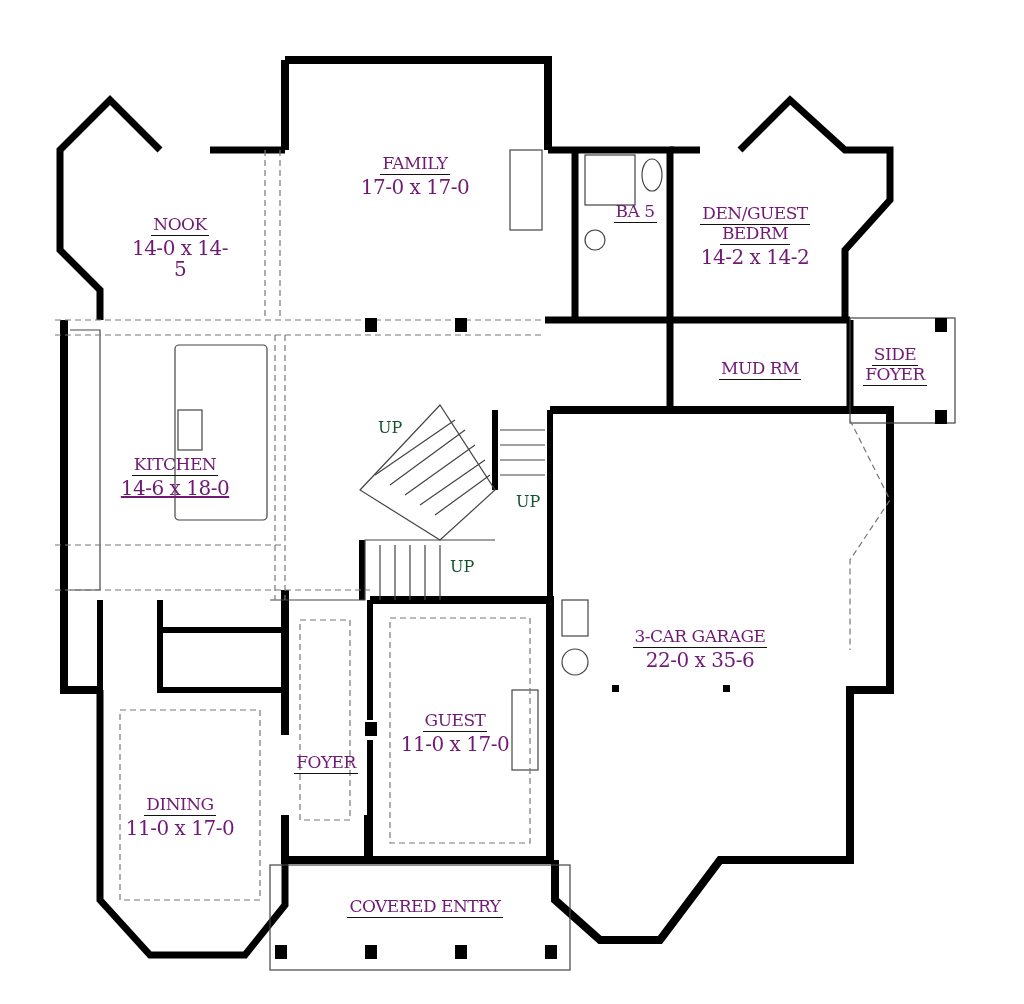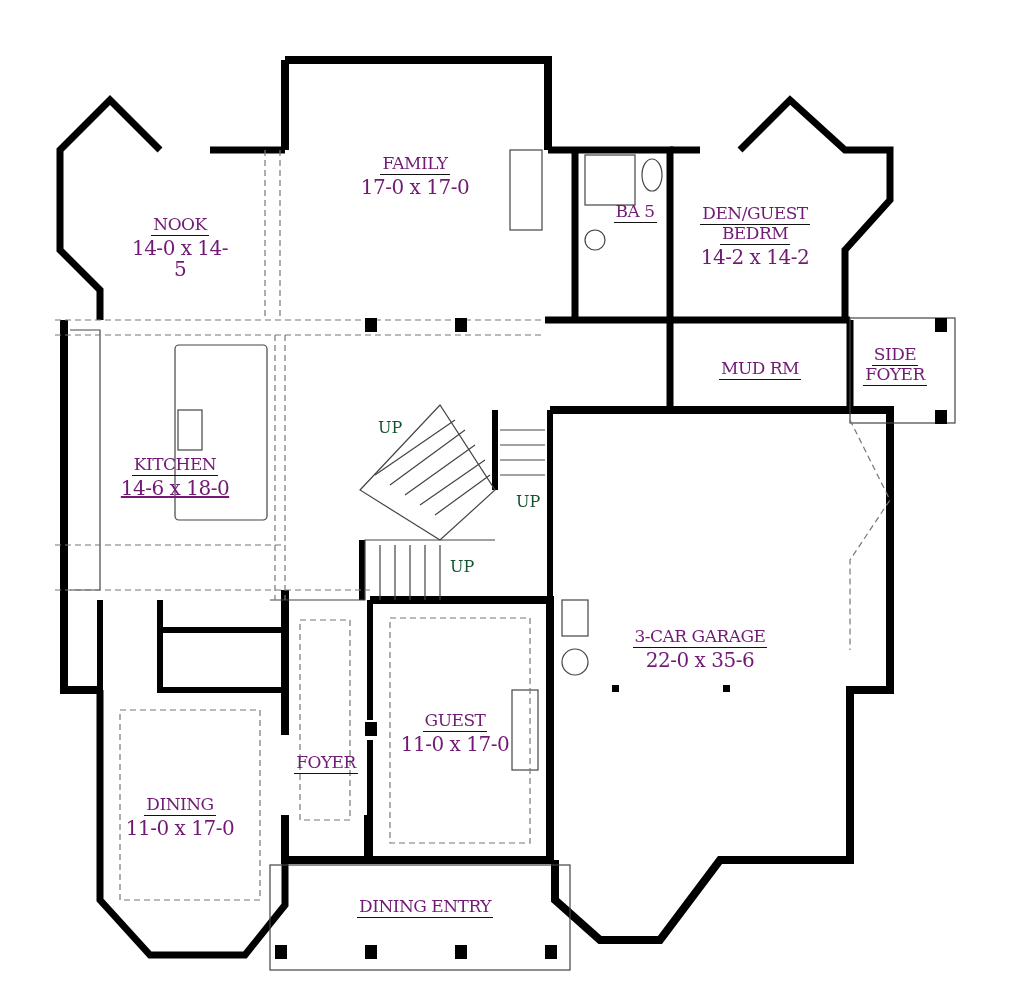--- a/index.html
+++ b/index.html
@@ -127,18 +127,18 @@
   <span class="room-dim">11-0 x 17-0</span>
 </div>
 <div class="room-label" style="left:286px; top:754px; width:80px;text-decoration:underline;">
   <span class="room-name">FOYER</span>
 </div>
 <div class="room-label" style="left:125px; top:796px; width:110px;">
   <span class="room-name">DINING</span>
   <span class="room-dim">11-0 x 17-0</span>
 </div>
 <div class="room-label" style="left:325px; top:898px; width:200px;">
-  <span class="room-name">DINING ENTRY</span>
+  <span class="room-name">COVERED ENTRY</span>
 </div>
 
 <span class="stair-label" style="left:378px; top:418px;">UP</span>
 <span class="stair-label" style="left:516px; top:492px;">UP</span>
 <span class="stair-label" style="left:450px; top:557px;">UP</span>
 
 </body></html>

